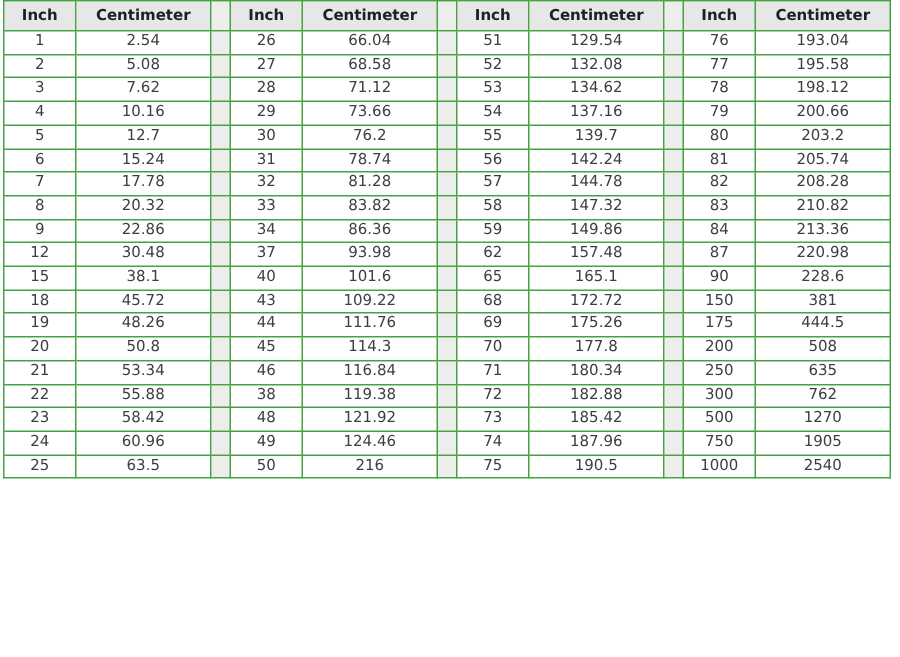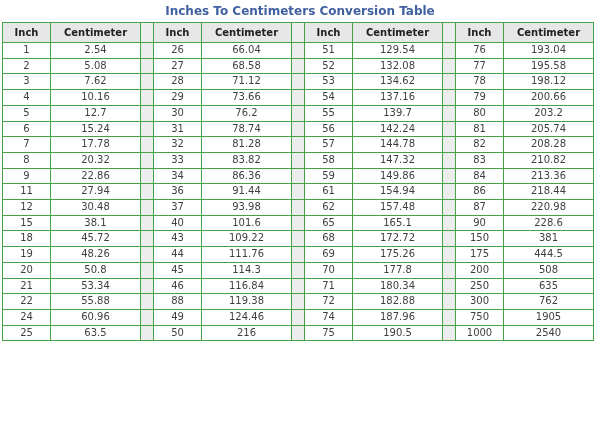--- a/index.html
+++ b/index.html
@@ -55,21 +55,20 @@
     background: var(--spacer-bg, #ededed);
   }
   col.c-in { width: 48px; }
   col.c-cm { width: 90px; }
   col.c-sp { width: 13px; }
 </style>
 </head>
 <body>
 
 <div class="page">
-  <div class="title">Inches To Centimeters Conversion Table</div>
 
   <table class="conv">
     <colgroup>
       <col class="c-in">
         <col class="c-cm">
         <col class="c-sp">
       <col class="c-in">
         <col class="c-cm">
         <col class="c-sp">
       <col class="c-in">
@@ -205,33 +204,20 @@
           <td>34</td>
           <td>86.36</td>
           <td class="sp"></td>
           <td>59</td>
           <td>149.86</td>
           <td class="sp"></td>
           <td>84</td>
           <td>213.36</td>
         </tr>
         <tr>
-          <td>11</td>
-          <td>27.94</td>
-          <td class="sp"></td>
-          <td>36</td>
-          <td>91.44</td>
-          <td class="sp"></td>
-          <td>61</td>
-          <td>154.94</td>
-          <td class="sp"></td>
-          <td>86</td>
-          <td>218.44</td>
-        </tr>
-        <tr>
           <td>12</td>
           <td>30.48</td>
           <td class="sp"></td>
           <td>37</td>
           <td>93.98</td>
           <td class="sp"></td>
           <td>62</td>
           <td>157.48</td>
           <td class="sp"></td>
           <td>87</td>
@@ -299,28 +285,41 @@
           <td>71</td>
           <td>180.34</td>
           <td class="sp"></td>
           <td>250</td>
           <td>635</td>
         </tr>
         <tr>
           <td>22</td>
           <td>55.88</td>
           <td class="sp"></td>
-          <td>88</td>
+          <td>38</td>
           <td>119.38</td>
           <td class="sp"></td>
           <td>72</td>
           <td>182.88</td>
           <td class="sp"></td>
           <td>300</td>
           <td>762</td>
+        </tr>
+        <tr>
+          <td>23</td>
+          <td>58.42</td>
+          <td class="sp"></td>
+          <td>48</td>
+          <td>121.92</td>
+          <td class="sp"></td>
+          <td>73</td>
+          <td>185.42</td>
+          <td class="sp"></td>
+          <td>500</td>
+          <td>1270</td>
         </tr>
         <tr>
           <td>24</td>
           <td>60.96</td>
           <td class="sp"></td>
           <td>49</td>
           <td>124.46</td>
           <td class="sp"></td>
           <td>74</td>
           <td>187.96</td>

